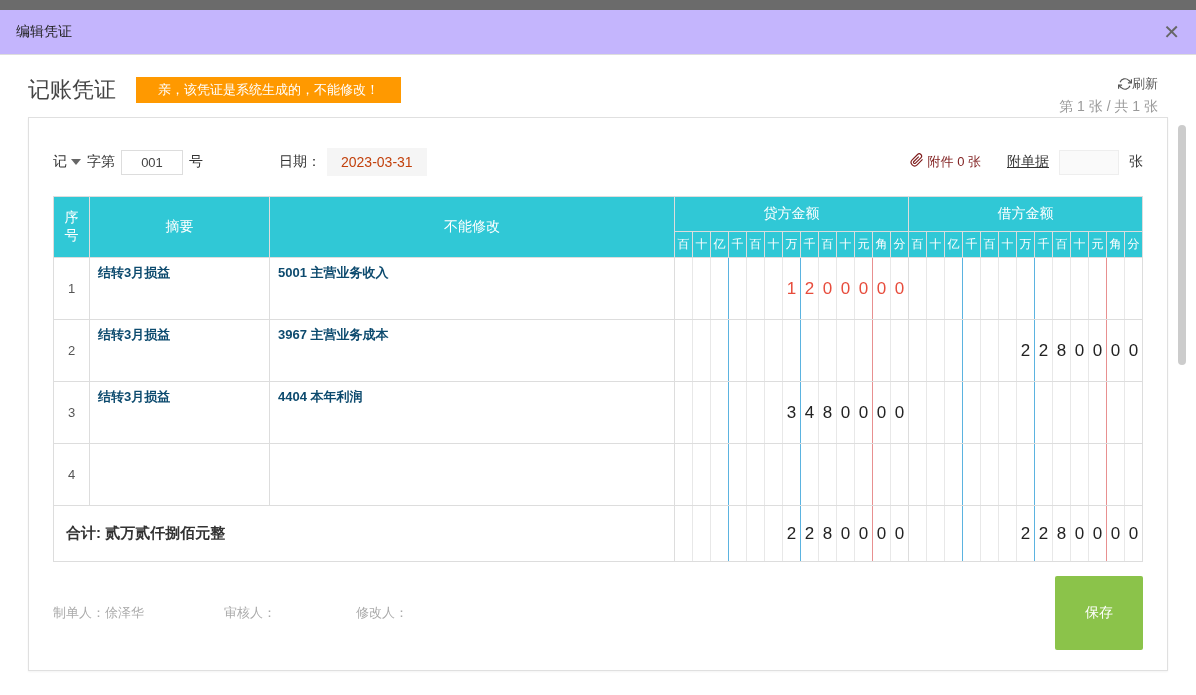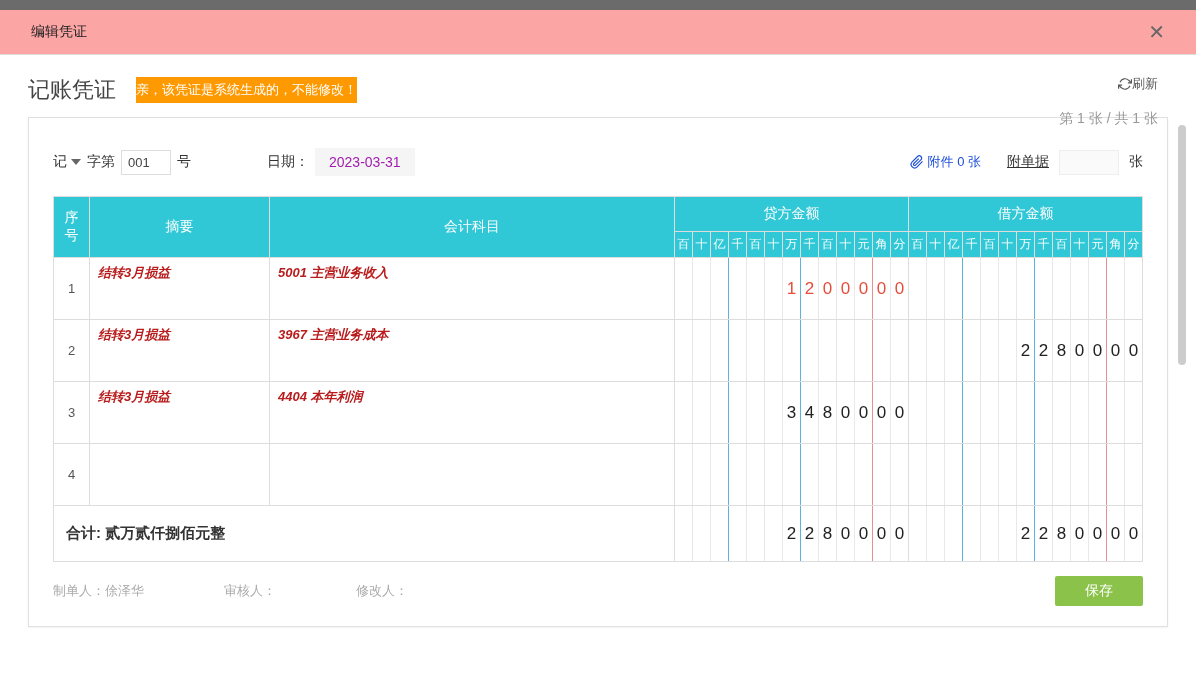--- a/index.html
+++ b/index.html
@@ -2,61 +2,61 @@
 <html><head>
   <meta charset="utf-8">
   <style>
     * { margin: 0; padding: 0; box-sizing: border-box; }
     body { font-family: "Microsoft YaHei", Arial, sans-serif; font-size: 13px; background: #fff; color: #333; }
     
     .top-bar { height: 10px; background: #6b6b6b; }
     
     .modal-header {
       display: flex; justify-content: space-between; align-items: center;
-      padding: 10px 31px; background: #fca5a5; border-bottom: 1px solid #ddd;
+      padding: 10px 16px; background: #c4b5fd; border-bottom: 1px solid #ddd;
     }
     .modal-title { font-size: 14px; color: #222; }
     .close-x { font-size: 20px; color: #666; cursor: pointer; font-weight: 300; }
     
     .content-wrapper { padding: 20px 28px; position: relative; }
     
     .page-header { display: flex; align-items: center; gap: 20px; margin-bottom: 12px; }
     .page-title { font-size: 22px; color: #444; font-weight: 400; }
     .warning-tag {
-      background: #ff9900; color: #fff; padding: 4px 0; font-size: 13px;
+      background: #ff9900; color: #fff; padding: 4px 22px; font-size: 13px;
     }
     
     .top-right-controls {
       position: absolute; top: 20px; right: 38px; text-align: right;
     }
     .refresh-link { color: #555; font-size: 13px; cursor: pointer; display: inline-flex; align-items: center; }
     .refresh-link svg { width: 14px; height: 14px; }
-    .page-counter { color: #999; font-size: 14px; margin-top: 16px; }
+    .page-counter { color: #999; font-size: 14px; margin-top: 4px; }
     
     .voucher-card {
       border: 1px solid #e0e0e0; padding: 30px 24px 20px; margin-top: 12px;
       box-shadow: 0 1px 2px rgba(0,0,0,0.05);
     }
     
     .voucher-meta {
       display: flex; align-items: center; gap: 6px; margin-bottom: 20px;
       font-size: 14px; color: #333;
     }
     .meta-type { display: inline-flex; align-items: center; gap: 4px; }
     .dropdown-caret { width: 0; height: 0; border-left: 5px solid transparent; border-right: 5px solid transparent; border-top: 6px solid #666; display: inline-block; }
     .meta-num-input {
-      width: 50px; border: 1px solid #ddd; padding: 4px 6px; text-align: left;
+      width: 62px; border: 1px solid #ddd; padding: 4px 6px; text-align: center;
       font-size: 13px; color: #444;
     }
     .meta-date {
-      background: #f5f5f5; padding: 6px 14px; margin-left: 70px; color: #a21caf;
+      background: #f5f5f5; padding: 6px 14px; margin-left: 70px; color: #c2410c;
       display: inline-block;
     }
     .meta-spacer { flex: 1; }
-    .attachment-link { color: #1d4ed8; font-size: 13px; display: inline-flex; align-items: center; gap: 4px; }
+    .attachment-link { color: #7f1d1d; font-size: 13px; display: inline-flex; gap: 4px; }
     .attachment-link svg { width: 14px; height: 14px; }
     .attachment-input {
       width: 60px; border: 1px solid #eee; background: #fafafa; padding: 4px;
       margin: 0 4px;
     }
     
     
     .voucher-table { width: 100%; border-collapse: collapse; table-layout: fixed; }
     .voucher-table th, .voucher-table td { border: 1px solid #ddd; }
     
@@ -71,21 +71,21 @@
     .col-seq { width: 36px; }
     .col-summary { width: 180px; }
     .col-account { width: auto; }
     .col-digit { width: 18px; }
     
     .body-row td {
       height: 62px; vertical-align: top; padding: 6px 8px; font-size: 13px;
       background: #fff;
     }
     .body-row td.seq { text-align: center; vertical-align: middle; font-weight: 500; color: #555; }
-    .body-row td.summary, .body-row td.account { font-weight: 600; color: #b91c1c; font-style: italic; }
+    .body-row td.summary, .body-row td.account { font-weight: 600; color: #0c4a6e; }
     
     .amount-cell {
       padding: 0 !important; position: relative; background: #fff;
     }
     .digit-grid {
       display: flex; width: 100%; height: 100%; position: absolute; inset: 0;
     }
     .digit-grid .d {
       flex: 1; border-right: 1px solid #e8e8e8; display: flex;
       align-items: center; justify-content: center; font-size: 17px;
@@ -101,21 +101,21 @@
       height: 56px; vertical-align: middle; font-size: 15px; font-weight: 600;
       padding: 8px 12px;
     }
     
     .footer-line {
       display: flex; gap: 80px; margin-top: 14px; color: #aaa; font-size: 13px;
       align-items: center;
     }
     .footer-line .spacer { flex: 1; }
     .save-btn {
-      background: #8bc34a; color: #fff; border: none; padding: 6px 30px;
+      background: #8bc34a; color: #fff; border: none; padding: 28px 30px;
       font-size: 14px; cursor: pointer; border-radius: 2px;
     }
     
     .scrollbar-fake {
       position: absolute; right: 10px; top: 70px; width: 8px; height: 240px;
       background: #ccc; border-radius: 4px;
     }
   </style>
 </head>
 <body>
@@ -200,21 +200,21 @@
           <col class="col-digit">
           <col class="col-digit">
           <col class="col-digit">
           <col class="col-digit">
           <col class="col-digit">
       </colgroup>
       <thead>
         <tr class="hdr-row">
           <th rowspan="2">序号</th>
           <th rowspan="2">摘要</th>
-          <th rowspan="2">会计科目</th>
+          <th rowspan="2">不能修改</th>
           <th colspan="13">贷方金额</th>
           <th colspan="13">借方金额</th>
         </tr>
         <tr class="hdr-row sub" id="digit-headers">
             <th>百</th>
             <th>十</th>
             <th>亿</th>
             <th>千</th>
             <th>百</th>
             <th>十</th>

